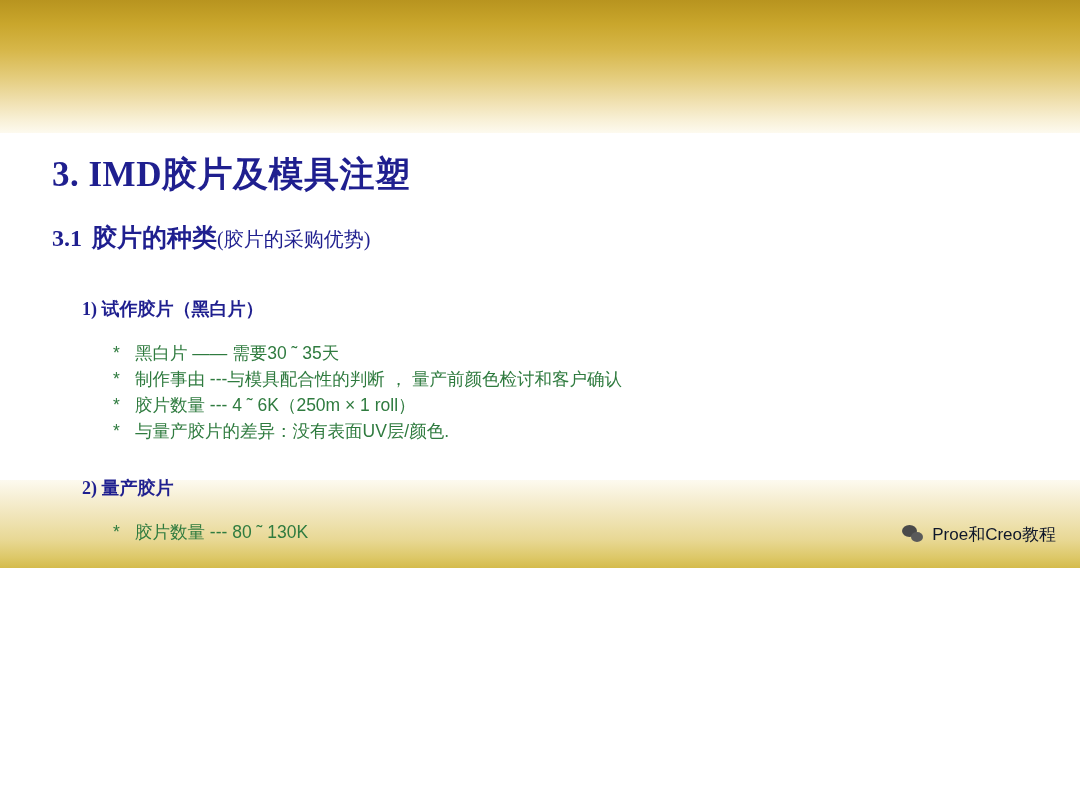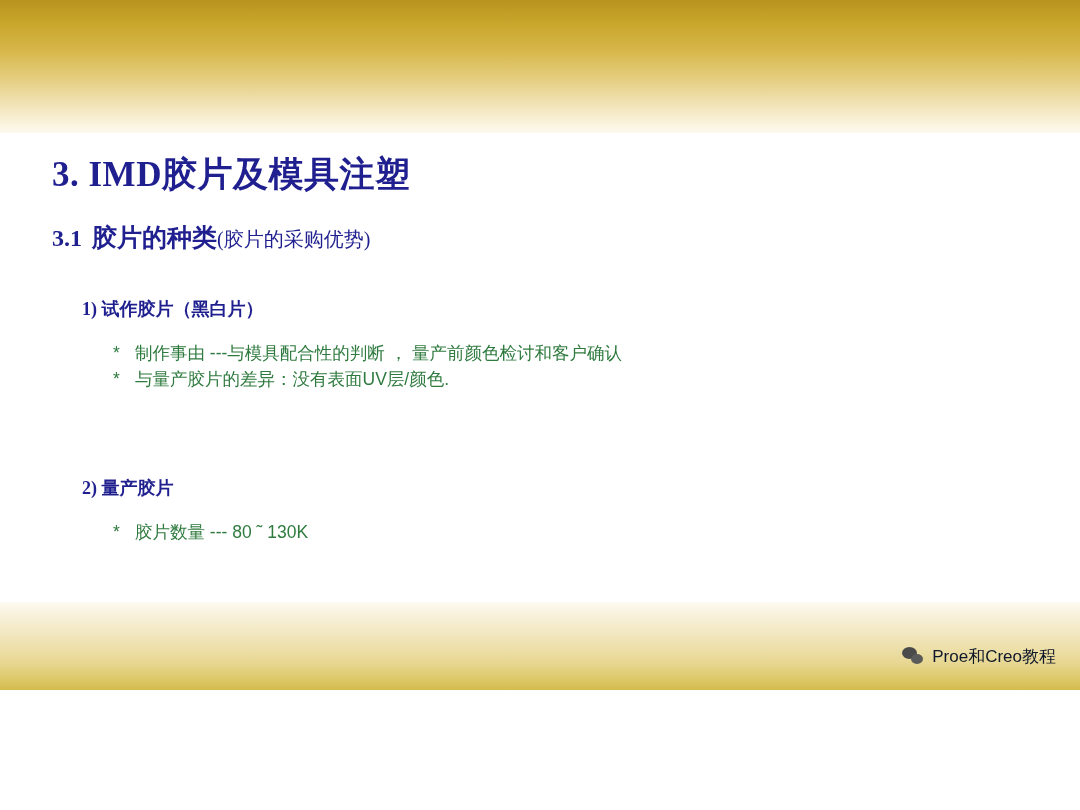--- a/index.html
+++ b/index.html
@@ -11,21 +11,21 @@
     height: 810px;
     background: #ffffff;
     font-family: "Liberation Serif", serif;
     overflow: hidden;
     position: relative;
   }
 
   .slide {
     position: relative;
     width: 1080px;
-    height: 690px;
+    height: 568px;
     background: #ffffff;
     box-sizing: border-box;
   }
 
   
   .top-band {
     position: absolute;
     left: 0;
     top: 0;
     width: 1080px;
@@ -164,21 +164,23 @@
 
     <div class="title">3. IMD胶片及模具注塑</div>
 
     <div class="subtitle">
       <span class="st-num">3.1</span><span class="st-main">胶片的种类</span><span class="st-paren">(胶片的采购优势)</span>
     </div>
 
     <div class="item-head i1">1) 试作胶片（黑白片）</div>
 
     <div class="bullets b1">
+      <span class="row"><span class="star">*</span><span>黑白片  ——  需要30 ˜ 35天</span></span>
       <span class="row"><span class="star">*</span><span>制作事由 ---与模具配合性的判断 ， 量产前颜色检讨和客户确认</span></span>
+      <span class="row"><span class="star">*</span><span>胶片数量 ---  4 ˜ 6K（250m  ×  1 roll）</span></span>
       <span class="row"><span class="star">*</span><span>与量产胶片的差异：没有表面UV层/颜色.</span></span>
     </div>
 
     <div class="item-head i2">2) 量产胶片</div>
 
     <div class="bullets b2">
       <span class="row"><span class="star">*</span><span>胶片数量 ---  80 ˜ 130K</span></span>
     </div>
 
   </div>

